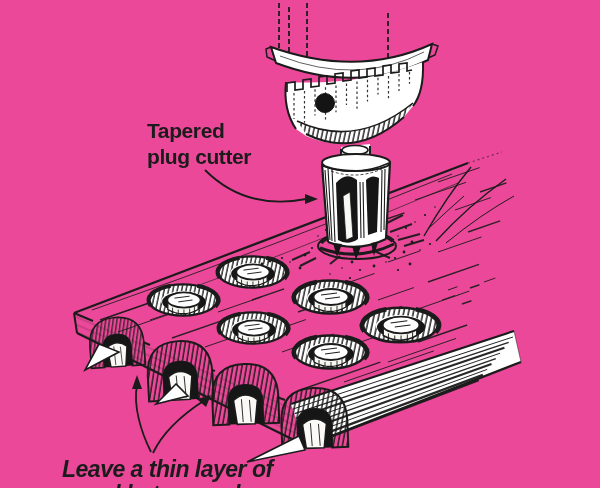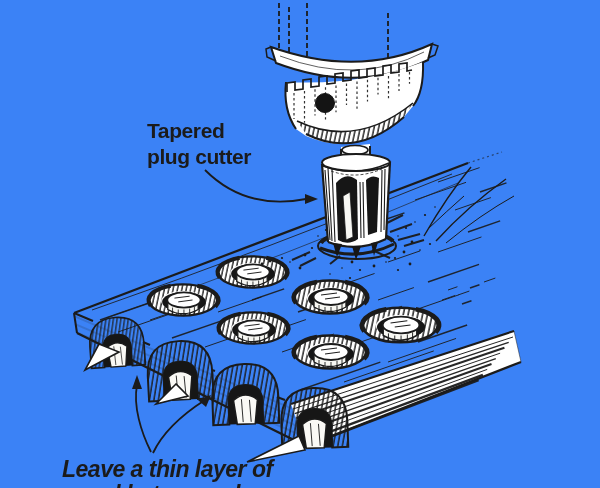--- a/index.html
+++ b/index.html
@@ -1,16 +1,16 @@
 <!DOCTYPE html>
 <html><head>
 <meta charset="utf-8">
 <style>
   html,body{margin:0;padding:0;width:600px;height:488px;background:#ffffff;overflow:hidden}
-  .stage{position:relative;width:600px;height:488px;background:#3b82f6}
+  .stage{position:relative;width:600px;height:488px;background:#ec4899}
   text{font-family:"Liberation Sans",sans-serif}
   .lbl{font-weight:bold;fill:#1b1b1b}
   .lbl-italic{font-style:italic}
 </style>
 </head>
 <body>
 
 <div class="stage">
 <svg width="600" height="488" viewBox="0 0 600 488">
   <defs>

